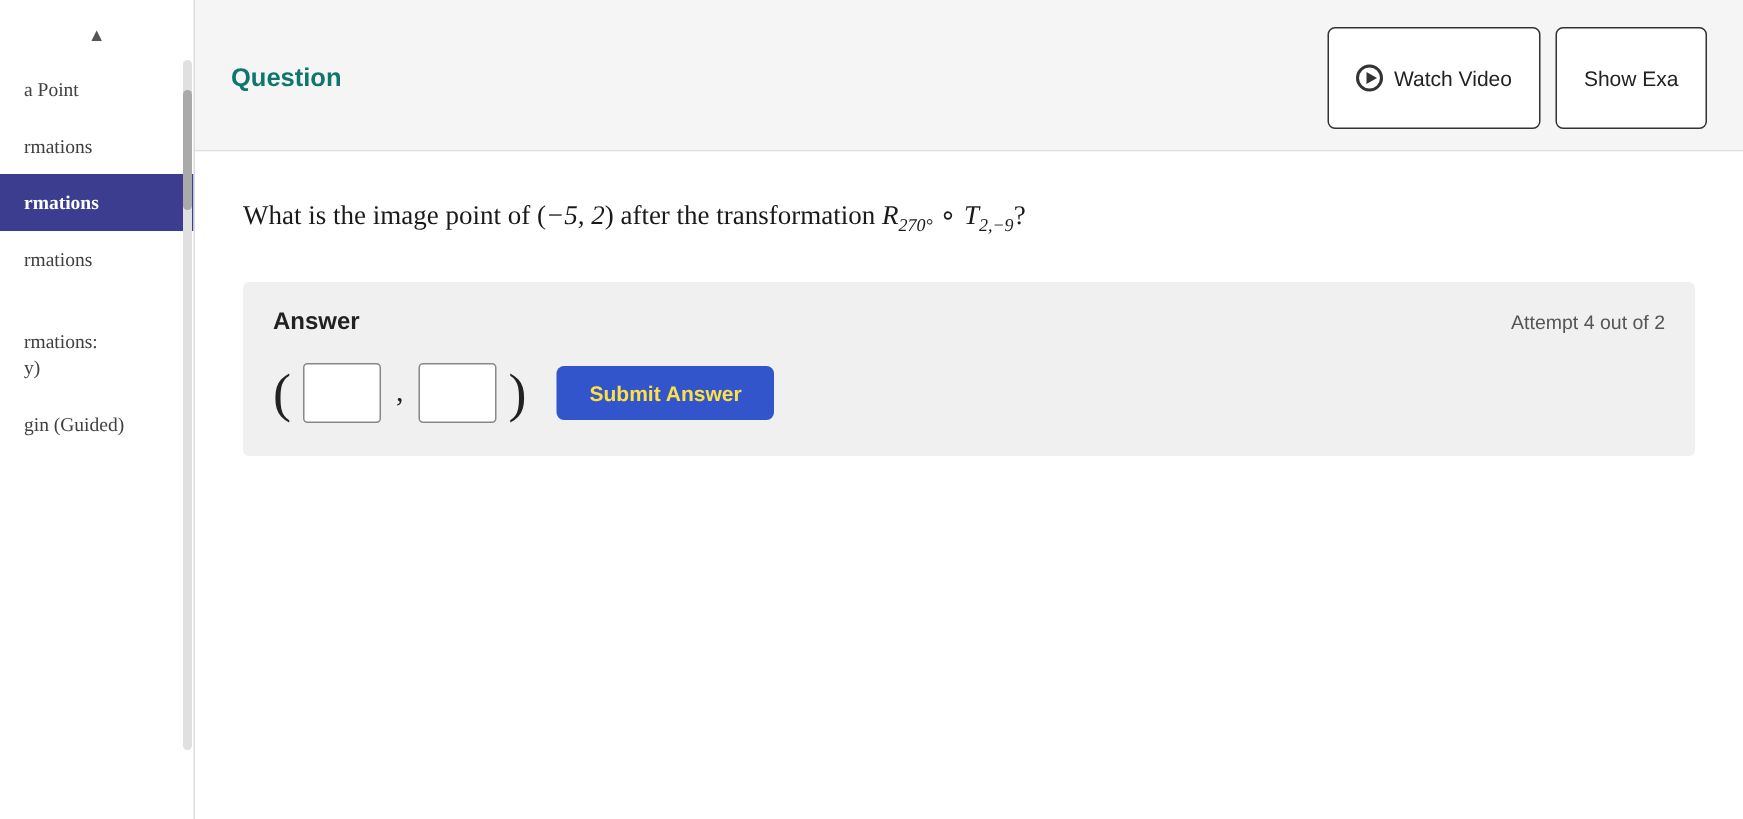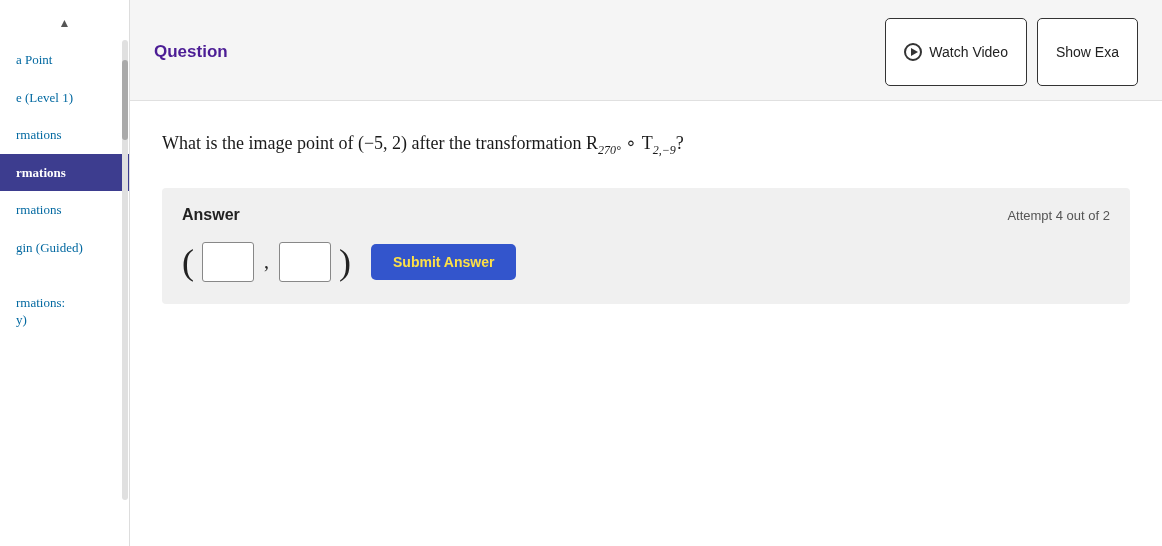--- a/index.html
+++ b/index.html
@@ -29,21 +29,21 @@
       display: flex;
       justify-content: center;
       padding: 6px 0 10px 0;
       color: #555;
       font-size: 12px;
     }
 
     .sidebar-item {
       padding: 10px 12px;
       font-size: 13px;
-      color: #0369a1;
+      color: #404040;
       cursor: pointer;
       line-height: 1.35;
       border-left: 4px solid transparent;
     }
 
     .sidebar-item.active {
       background: #3d3d8f;
       color: #ffffff;
       border-left: 4px solid #3d3d8f;
       font-weight: 600;
@@ -84,21 +84,21 @@
       align-items: center;
       justify-content: space-between;
       padding: 18px 24px 14px 24px;
       background: #f5f5f5;
       border-bottom: 1px solid #e0e0e0;
     }
 
     .header-title {
       font-size: 17px;
       font-weight: 700;
-      color: #4c1d95;
+      color: #0f766e;
       font-family: Arial, sans-serif;
     }
 
     .header-buttons {
       display: flex;
       gap: 10px;
     }
 
     .btn-watch-video {
       display: flex;
@@ -233,20 +233,21 @@
       font-size: 14px;
       font-weight: 700;
       cursor: pointer;
       font-family: Arial, sans-serif;
       margin-left: 12px;
     }
 
     
     .math {
       font-family: 'Times New Roman', Times, serif;
+      font-style: italic;
       margin-top: 44px;
     }
     .math-sub {
       font-size: 12px;
       vertical-align: sub;
       margin-top: 44px;
     }
     .math-circ {
       font-style: normal;
       font-family: Arial, sans-serif;
@@ -257,37 +258,34 @@
 
 <div class="sidebar" style="position:relative;">
   <div class="sidebar-top-arrow">
     <span>▲</span>
   </div>
 
   <div class="sidebar-item">
     <span>a Point</span>
   </div>
   <div class="sidebar-item">
-    <span>e (Level 1)</span>
+    <span>rmations</span>
+  </div>
+  <div class="sidebar-item active">
+    <span>rmations</span>
   </div>
   <div class="sidebar-item">
     <span>rmations</span>
-  </div>
-  <div class="sidebar-item active">
-    <span>rmations</span>
-  </div>
-  <div class="sidebar-item">
-    <span>rmations</span>
-  </div>
-  <div class="sidebar-item">
-    <span>gin (Guided)</span>
   </div>
   <div class="sidebar-item" style="white-space:pre-line;">
     <span>rmations:
 y)</span>
+  </div>
+  <div class="sidebar-item">
+    <span>gin (Guided)</span>
   </div>
 
   <div class="sidebar-scrollbar">
     <div class="sidebar-scrollbar-thumb"></div>
   </div>
 </div>
 
 <div class="main">
 
   <div class="header">

